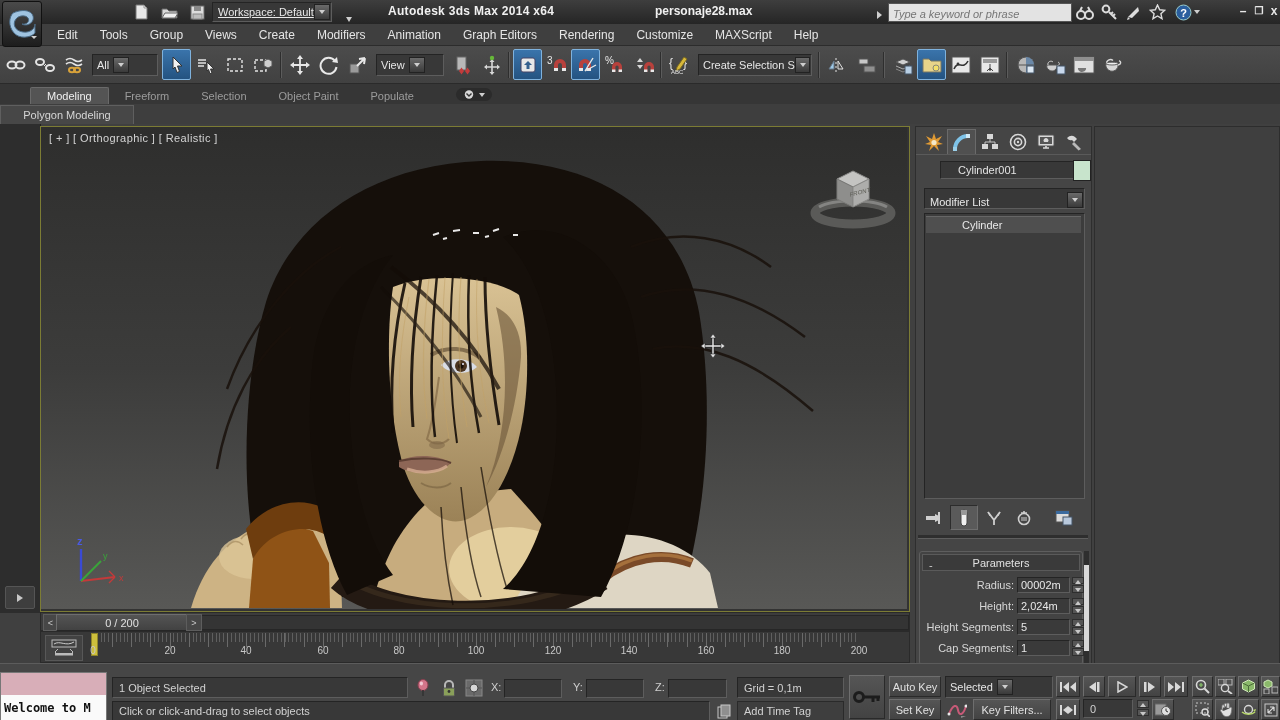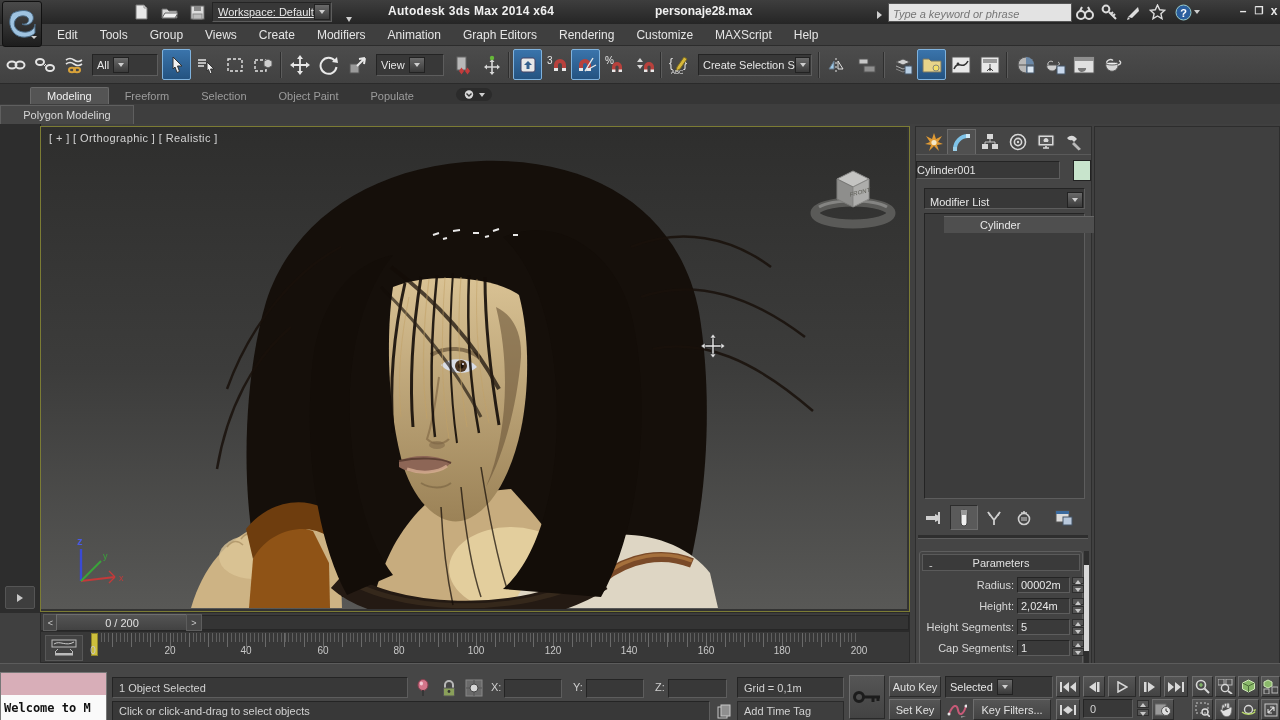--- a/index.html
+++ b/index.html
@@ -70,27 +70,27 @@
      background:repeating-linear-gradient(90deg,#5f5f5f 0 1px,transparent 1px 3.83px);}
   #ticks2{left:52px;top:1px;width:766px;height:14px;
      background:repeating-linear-gradient(90deg,#6a6a6a 0 1px,transparent 1px 19.15px);}
   #framemarker{left:50px;top:1px;width:5px;height:21px;background:#cdbf3c;border:1px solid #8f852a;}
   .ticklbl{top:13px;transform:translateX(-50%);font-size:10px;color:#c8c8c8;}
   
   #cmdpanel{left:915px;top:2px;width:177px;height:542px;background:#454545;border:1px solid #2e2e2e;box-sizing:border-box;}
   .ctab{top:2px;width:27px;height:24px;display:flex;align-items:center;justify-content:center;border:1px solid transparent;}
   .ctab.on{background:#505050;border:1px solid #6a6a6a;border-bottom-color:#505050;}
   #cptabsline{left:0;top:27px;width:175px;height:1px;background:#5a5a5a;}
-  #objname{left:0;top:34px;width:144px;height:18px;display:flex;align-items:center;padding-left:0;font-size:11px;color:#e4e4e4;box-sizing:border-box;}
+  #objname{left:24px;top:34px;width:144px;height:18px;display:flex;align-items:center;padding-left:17px;font-size:11px;color:#e4e4e4;box-sizing:border-box;}
   #colorswatch{left:157px;top:33px;width:16px;height:19px;border:1px solid #222;}
   #modlist{left:8px;top:61px;width:159px;height:19px;display:flex;align-items:flex-end;}
   #modlist .lbl{flex:1;padding-left:5px;font-size:11px;color:#e8e8e8;}
   #stack{left:8px;top:86px;width:159px;height:284px;background:#3c3c3c;border:1px solid;border-color:#242424 #5d5d5d #5d5d5d #242424;}
   #stackrow{left:1px;top:2px;width:155px;height:17px;background:#4f4f4f;border-top:1px solid #666;
-            font-size:11px;color:#e8e8e8;display:flex;align-items:center;padding-left:36px;box-sizing:border-box;margin-left:18px;}
+            font-size:11px;color:#e8e8e8;display:flex;align-items:center;padding-left:36px;box-sizing:border-box;}
   #stacktools{left:4px;top:378px;width:168px;height:25px;display:flex;align-items:center;gap:2px;}
   .stbtn{width:26px;height:23px;display:flex;align-items:center;justify-content:center;border:1px solid transparent;}
   .stbtn.on{background:#5a5a5a;border:1px solid;border-color:#2c2c2c #6e6e6e #6e6e6e #2c2c2c;}
   #cpdivider{left:2px;top:408px;width:170px;height:3px;background:#2e2e2e;border-bottom:1px solid #5e5e5e;}
   #rollout{left:3px;top:424px;width:162px;height:112px;border:1px solid #5e5e5e;border-radius:3px;background:#434343;}
   #rollhead{left:2px;top:2px;width:156px;height:15px;background:#3a3a3a;border:1px solid #5a5a5a;
             font-size:11px;color:#e0e0e0;display:flex;align-items:center;justify-content:center;}
   #rollminus{left:6px;top:4px;font-size:11px;color:#cfcfcf;}
   .prow{left:2px;width:158px;height:17px;display:flex;align-items:center;}
   .plabel{width:92px;text-align:right;font-size:11px;color:#d6d6d6;padding-right:3px;flex:none;}

